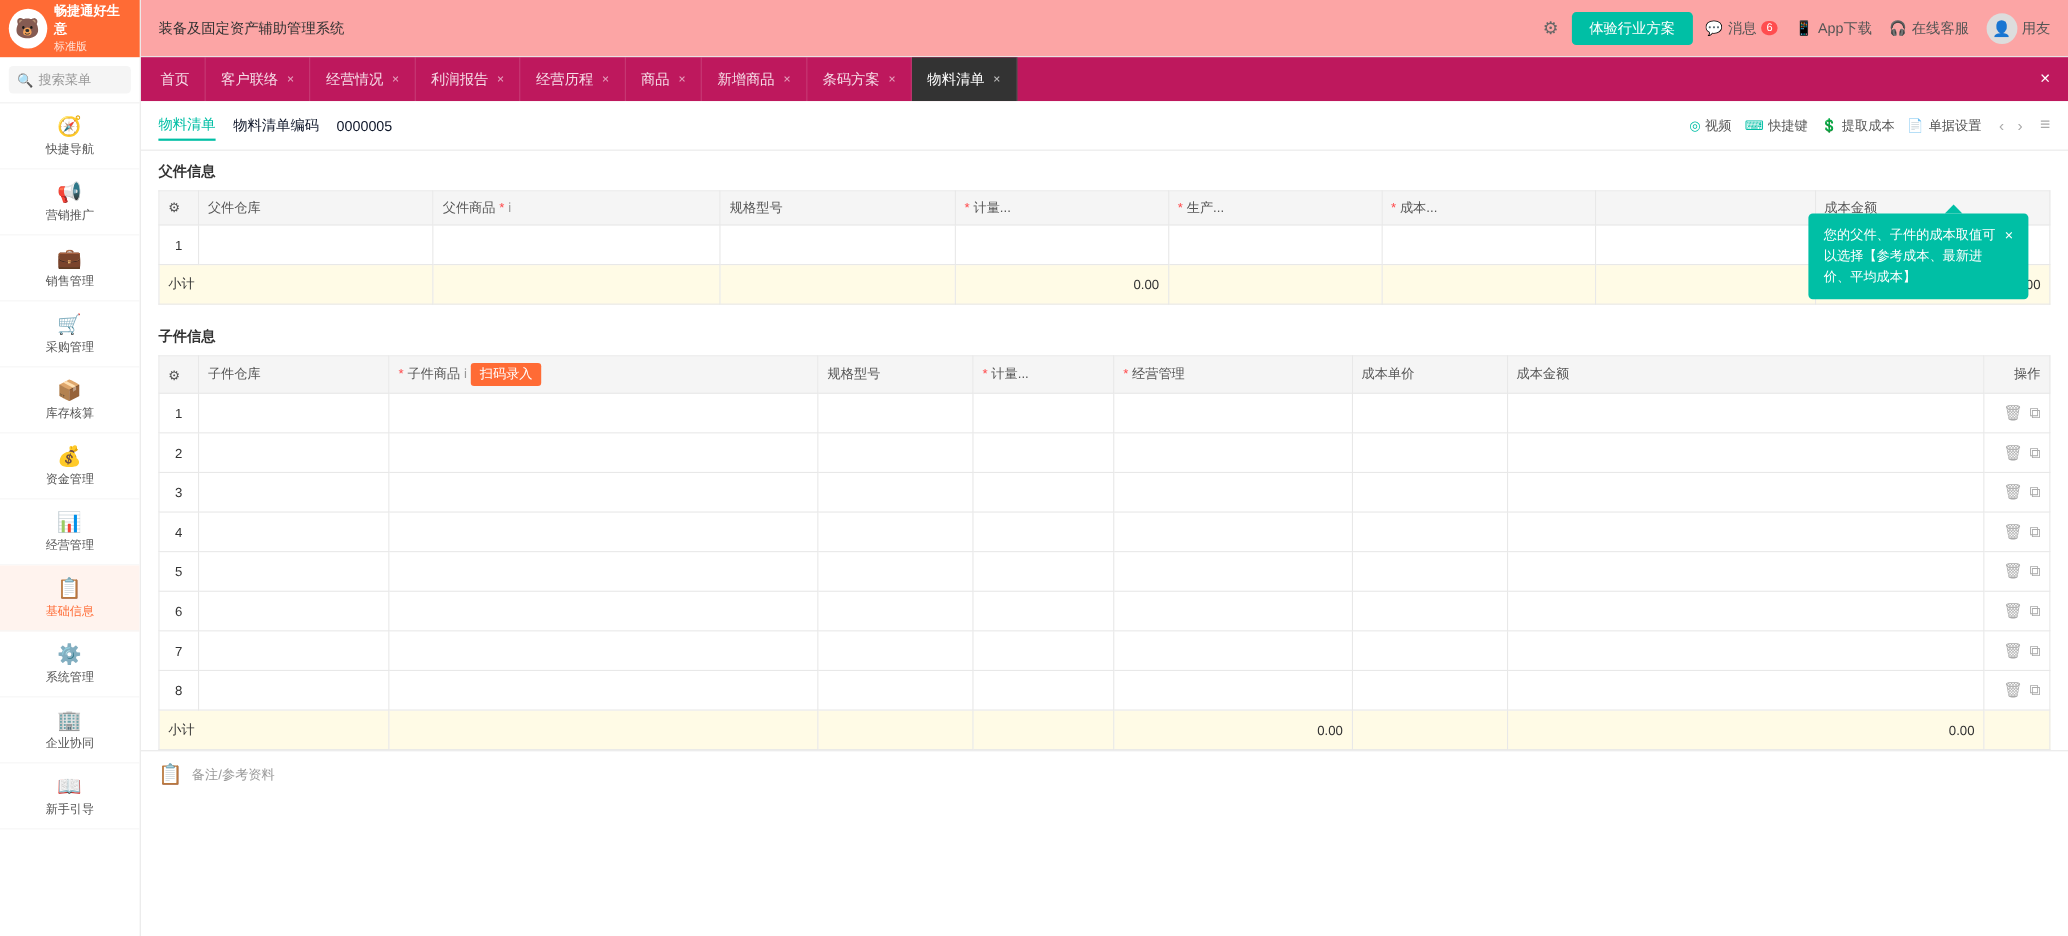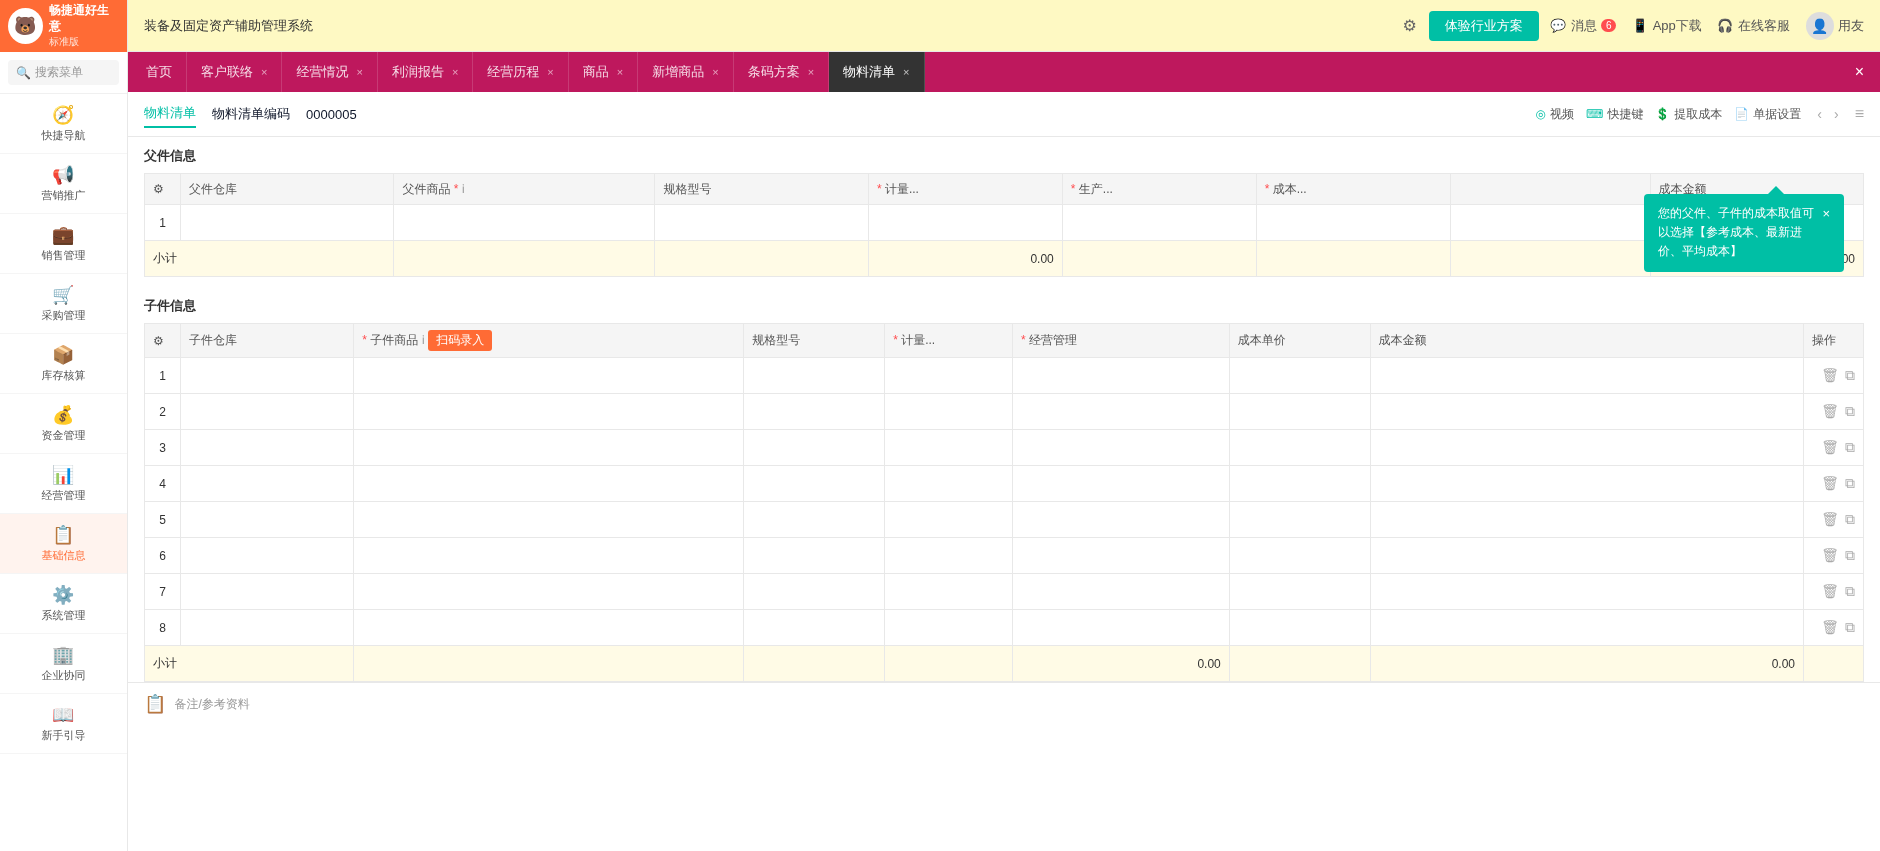--- a/index.html
+++ b/index.html
@@ -74,21 +74,21 @@
     .sidebar-item.active .sidebar-item-icon { color: #ff6b35; }
     .sidebar-item-icon { font-size: 18px; margin-bottom: 2px; color: #666; }
     .sidebar-item-label { font-size: 11px; color: inherit; text-align: center; }
 
     
     .main { flex: 1; display: flex; flex-direction: column; overflow: hidden; }
 
     
     .topbar {
       height: 52px;
-      background: #fef9c3;
+      background: #fca5a5;
       display: flex;
       align-items: center;
       padding: 0 16px;
       border-bottom: 1px solid #e8e8e8;
       gap: 12px;
     }
     .topbar-title { font-size: 13px; color: #333; flex: 1; }
     .topbar-btn {
       background: #00bfa5;
       color: #fff;
@@ -490,21 +490,21 @@
             <th>
               <span style="color:#ff4d4f">*</span>
               <span>计量...</span>
             </th>
             <th style="min-width:100px;">
               <span style="color:#ff4d4f">*</span>
               <span>经营管理</span>
             </th>
             <th>成本单价</th>
             <th class="align-right" style="min-width:200px;">成本金额</th>
-            <th style="width:60px;">操作</th>
+            <th style="width:60px;text-align:right;">操作</th>
           </tr>
         </thead>
         <tbody id="child-tbody">
         <tr>
       <td class="row-num">1</td>
       <td style="min-width:80px;"></td>
       <td style="min-width:180px;"></td>
       <td></td>
       <td></td>
       <td style="min-width:100px;"></td>

